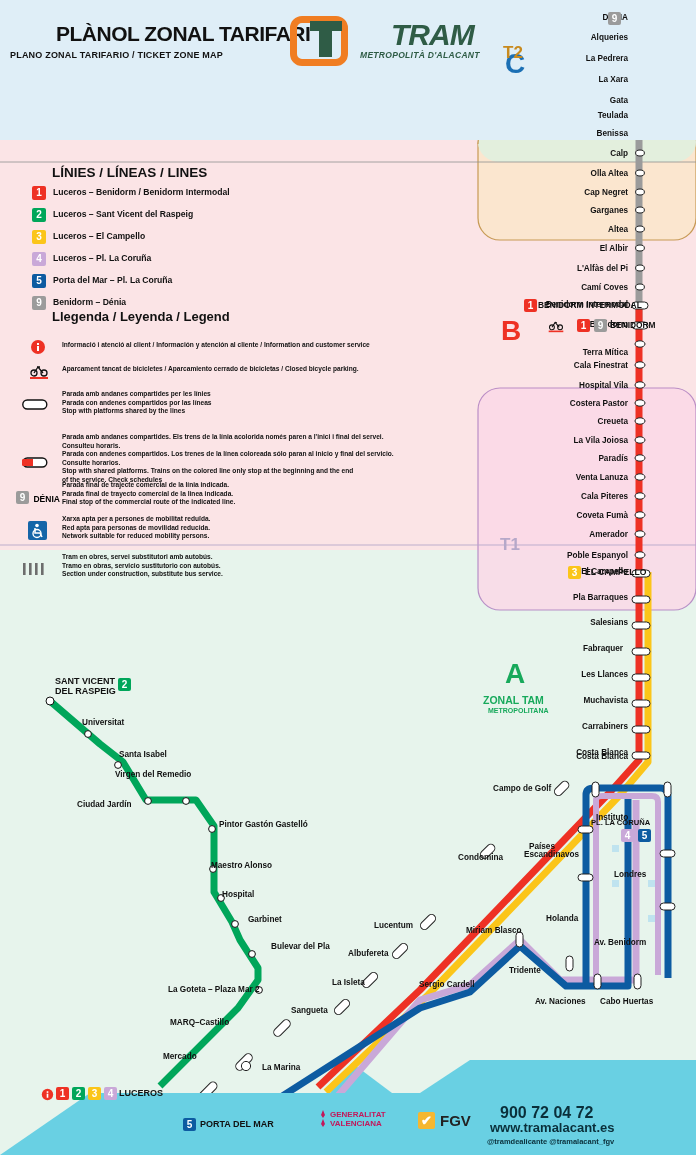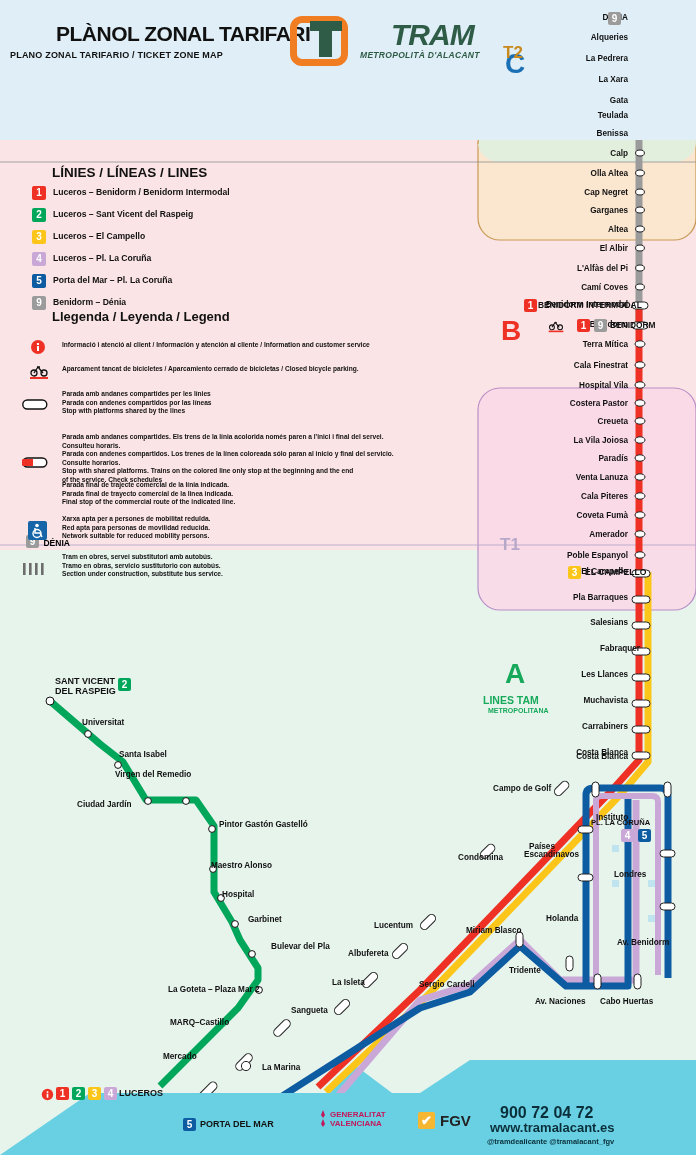--- a/index.html
+++ b/index.html
@@ -202,21 +202,21 @@
     <div id="logoTbar"></div>
     <div id="logoTstem"></div>
   </div>
   <div id="logoWord">TRAM</div>
   <div id="logoSub">METROPOLITÀ D'ALACANT</div>
 </div>
 
 <div id="zoneC">C</div>
 <div id="zoneB">B</div>
 <div id="zoneA">A</div>
-<div id="zoneAsub1">LINES TAM</div>
+<div id="zoneAsub1">ZONAL TAM</div>
 <div id="zoneAsub2">METROPOLITANA</div>
 <div id="zoneT2">T2</div>
 <div id="zoneT1">T1</div>
 
 <div id="legTitle1">LÍNIES / LÍNEAS / LINES</div>
 <div id="legTitle2">Llegenda / Leyenda / Legend</div>
 <div id="lineList">
     <div class="lineRow" style="top: 186px;"><span class="bullet" style="background: rgb(238, 49, 36);">1</span><span>Luceros – Benidorm / Benidorm Intermodal</span></div>
     <div class="lineRow" style="top: 208px;"><span class="bullet" style="background: rgb(0, 166, 90);">2</span><span>Luceros – Sant Vicent del Raspeig</span></div>
     <div class="lineRow" style="top: 230px;"><span class="bullet" style="background: rgb(251, 197, 25);">3</span><span>Luceros – El Campello</span></div>
@@ -260,21 +260,21 @@
     </div>
     <div class="legIcon" style="top: 454px; left: 22px;"><svg width="26" height="11" viewBox="0 0 26 11">
         <rect x="0.8" y="1" width="24" height="9" rx="4.5" fill="#fff" stroke="#111" stroke-width="1.4"></rect>
         <path d="M2 2 H11 V9 H2 a3.5 3.5 0 0 1 0 -7 Z" fill="#ee3124"></path>
       </svg></div>
     <div class="legRow" style="top: 481px;">
       <div>Parada final de trajecte comercial de la línia indicada.</div>
       <div>Parada final de trayecto comercial de la linea indicada.</div>
       <div>Final stop of the commercial route of the indicated line.</div>
     </div>
-    <div class="legIcon" style="top: 488px; left: 26px; margin-top: 44px;"><span class="bullet" style="background:#9b9b9b;">9</span> <span style="font-size:8.5px;font-weight:bold;">DÉNIA</span></div>
+    <div class="legIcon" style="top: 488px; left: 16px;"><span class="bullet" style="background:#9b9b9b;">9</span> <span style="font-size:8.5px;font-weight:bold;">DÉNIA</span></div>
     <div class="legRow" style="top: 515px;">
       <div>Xarxa apta per a persones de mobilitat reduïda.</div>
       <div>Red apta para personas de movilidad reducida.</div>
       <div>Network suitable for reduced mobility persons.</div>
     </div>
     <div class="legIcon" style="top: 521px; left: 28px;"><svg width="19" height="19" viewBox="0 0 19 19">
         <rect width="19" height="19" rx="2" fill="#1565a8"></rect>
         <circle cx="9" cy="4.5" r="1.8" fill="#fff"></circle>
         <path d="M7 7 v5 h5 l2 4" stroke="#fff" stroke-width="1.5" fill="none"></path>
         <circle cx="9" cy="12.5" r="4" fill="none" stroke="#fff" stroke-width="1.4"></circle>
@@ -321,36 +321,36 @@
     <div class="st" style="left: auto; top: 149px; right: 68px; padding-left: 15px;">Calp</div>
     <div class="st" style="left: auto; top: 169px; right: 68px;">Olla Altea</div>
     <div class="st" style="left: auto; top: 188px; right: 68px;">Cap Negret</div>
     <div class="st" style="left: auto; top: 206px; right: 68px;">Garganes</div>
     <div class="st" style="left: auto; top: 225px; right: 68px;">Altea</div>
     <div class="st" style="left: auto; top: 244px; right: 68px;">El Albir</div>
     <div class="st" style="left: auto; top: 264px; right: 68px;">L'Alfàs del Pi</div>
     <div class="st" style="left: auto; top: 283px; right: 68px;">Camí Coves</div>
     <div class="st" style="left: auto; top: 300px; right: 68px;">Benidorm Intermodal</div>
     <div class="st" style="left: auto; top: 320px; right: 68px;">Benidorm</div>
-    <div class="st" style="left: auto; top: 340px; right: 68px;">Terra Mítica</div>
+    <div class="st" style="left: auto; top: 348px; right: 68px;">Terra Mítica</div>
     <div class="st" style="left: auto; top: 361px; right: 68px;">Cala Finestrat</div>
     <div class="st" style="left: auto; top: 381px; right: 68px;">Hospital Vila</div>
     <div class="st" style="left: auto; top: 399px; right: 68px;">Costera Pastor</div>
     <div class="st" style="left: auto; top: 417px; right: 68px;">Creueta</div>
     <div class="st" style="left: auto; top: 436px; right: 68px;">La Vila Joiosa</div>
     <div class="st" style="left: auto; top: 454px; right: 68px;">Paradís</div>
     <div class="st" style="left: auto; top: 473px; right: 68px;">Venta Lanuza</div>
     <div class="st" style="left: auto; top: 492px; right: 68px;">Cala Piteres</div>
     <div class="st" style="left: auto; top: 511px; right: 68px;">Coveta Fumà</div>
     <div class="st" style="left: auto; top: 530px; right: 68px;">Amerador</div>
     <div class="st" style="left: auto; top: 551px; right: 68px;">Poble Espanyol</div>
     <div class="st" style="left: auto; top: 567px; right: 68px;">El Campello</div>
     <div class="st" style="left: auto; top: 593px; right: 68px;">Pla Barraques</div>
     <div class="st" style="left: auto; top: 618px; right: 68px;">Salesians</div>
-    <div class="st" style="left: auto; top: 644px; right: 56px; padding-left: 23px;">Fabraquer</div>
+    <div class="st" style="left: auto; top: 644px; right: 73px; padding-left: 23px;">Fabraquer</div>
     <div class="st" style="left: auto; top: 670px; right: 68px;">Les Llances</div>
     <div class="st" style="left: auto; top: 696px; right: 68px; margin-left: 28px;">Muchavista</div>
     <div class="st" style="left: auto; top: 722px; right: 68px;">Carrabiners</div>
     <div class="st" style="left: auto; top: 748px; right: 68px;">Costa Blanca</div>
     <span class="bullet" style="position: absolute; left: 524px; top: 299px; background: rgb(238, 49, 36);">1</span>
     <span class="bullet" style="position: absolute; left: 577px; top: 319px; background: rgb(238, 49, 36);">1</span>
     <span class="bullet" style="position: absolute; left: 594px; top: 319px; background: rgb(155, 155, 155);">9</span>
     <span class="bullet" style="position: absolute; left: 568px; top: 566px; background: rgb(251, 197, 25);">3</span>
     <div style="position: absolute; left: 548px; top: 319px;"><svg width="16" height="13" viewBox="0 0 18 16">
         <circle cx="4" cy="9" r="3" fill="none" stroke="#111" stroke-width="1.3"></circle>
@@ -381,21 +381,21 @@
     <div class="st" style="left: 332px; top: 978px;">La Isleta</div>
     <div class="st" style="left: 291px; top: 1006px;">Sangueta</div>
     <div class="st" style="left: 170px; top: 1018px;">MARQ–Castillo</div>
     <div class="st" style="left: 163px; top: 1052px;">Mercado</div>
     <div class="st" style="left: 262px; top: 1063px;">La Marina</div>
     <div class="st" style="left: 466px; top: 926px;">Miriam Blasco</div>
     <div class="st" style="left: 419px; top: 980px;">Sergio Cardell</div>
     <div class="st" style="left: 509px; top: 966px;">Tridente</div>
     <div class="st" style="left: 535px; top: 997px;">Av. Naciones</div>
     <div class="st" style="left: 600px; top: 997px;">Cabo Huertas</div>
-    <div class="st" style="left: 594px; top: 938px; margin-left: 23px;">Av. Benidorm</div>
+    <div class="st" style="left: 594px; top: 938px;">Av. Benidorm</div>
     <div class="st" style="left: 546px; top: 914px;">Holanda</div>
     <div class="st" style="left: 614px; top: 870px;">Londres</div>
     <div class="st" style="left: 596px; top: 813px;">Instituto</div>
     <div class="st" style="top: 752px; left: auto; right: 68px;">Costa Blanca</div>
     <div class="st" style="left: 591px; top: 818px; font-size: 7.6px;">PL. LA CORUÑA</div>
     <span class="bullet" style="position: absolute; left: 621px; top: 829px; background: rgb(201, 168, 216);">4</span>
     <span class="bullet" style="position: absolute; left: 638px; top: 829px; background: rgb(13, 91, 161);">5</span>
     <div class="st" style="left: 119px; top: 1088px; font-size: 9px;">LUCEROS</div>
     <span class="bullet" style="position: absolute; left: 104px; top: 1087px; background: rgb(201, 168, 216);">4</span>
     <span class="bullet" style="position: absolute; left: 88px; top: 1087px; background: rgb(251, 197, 25);">3</span>

